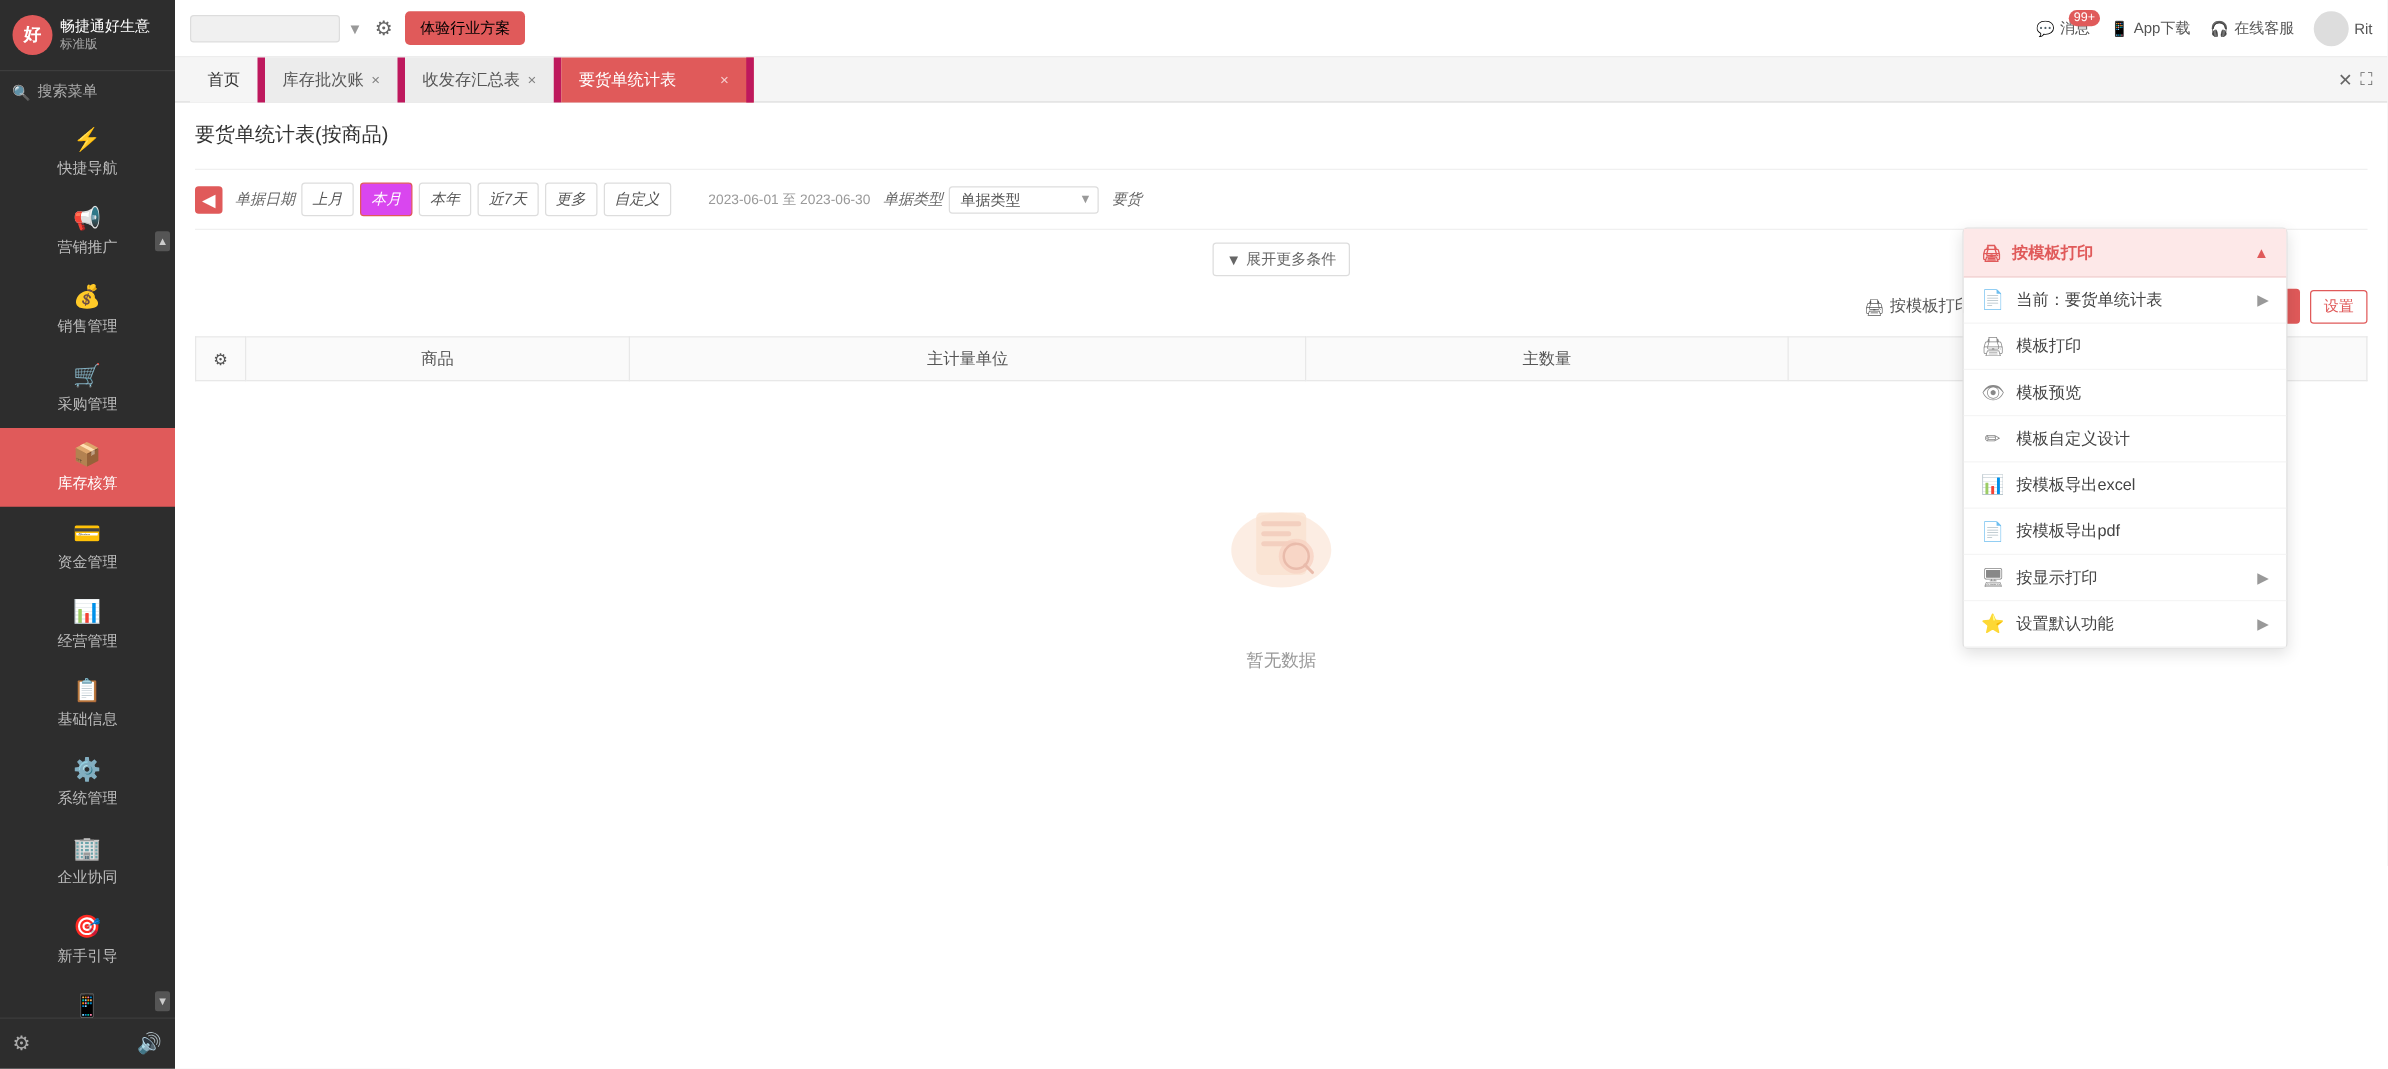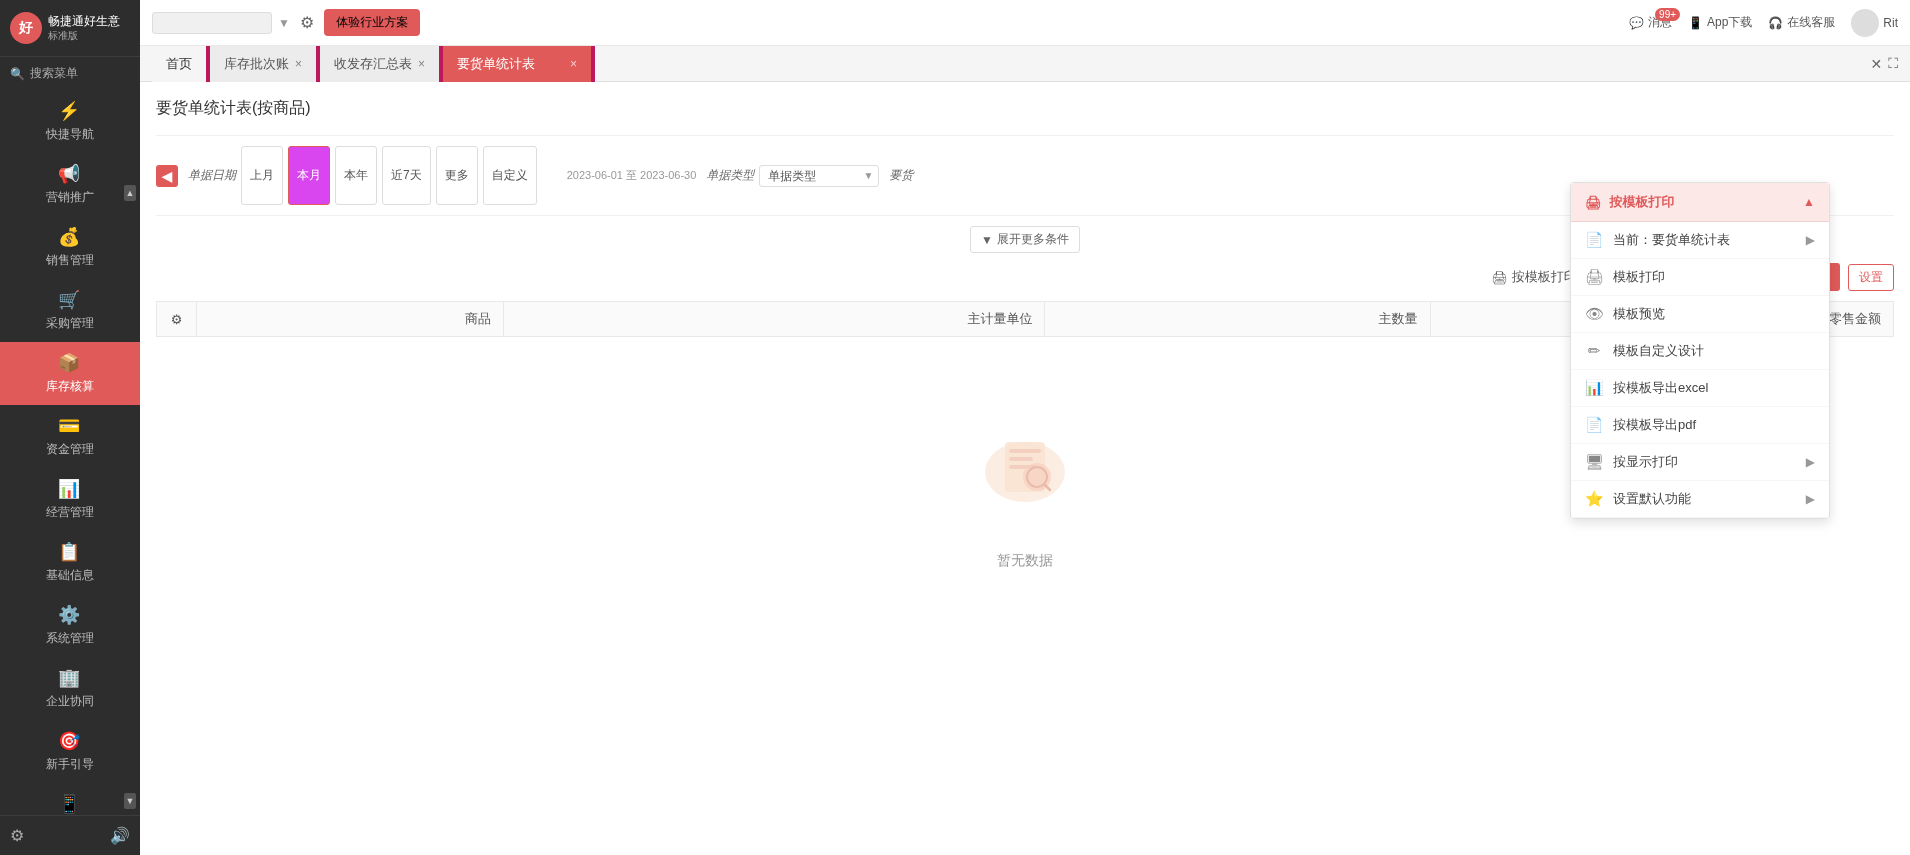--- a/index.html
+++ b/index.html
@@ -168,21 +168,21 @@
     }
     .tab {
       height: 36px;
       padding: 0 14px;
       display: flex;
       align-items: center;
       gap: 6px;
       font-size: 13px;
       color: #555;
       cursor: pointer;
-      border-right: 4px solid #be185d;
+      border-right: 6px solid #be185d;
       background: #ececec;
       white-space: nowrap;
     }
     .tab.active {
       background: #e05a5a;
       color: white;
       gap: 35px;
     }
     .tab .tab-close {
       font-size: 12px;
@@ -247,27 +247,28 @@
       font-size: 14px;
     }
     .filter-group {
       display: flex;
       align-items: center;
       gap: 5px;
       font-size: 12px;
     }
     .filter-label { color: #666; font-style: italic; }
     .date-btn {
-      padding: 20px 8px;
+      padding: 4px 8px;
       border: 1px solid #ddd;
       border-radius: 3px;
       background: #fff;
       font-size: 12px;
       cursor: pointer;
       color: #555;
+      font-style: italic;
     }
     .date-btn.active {
       background: #d946ef;
       color: white;
       border-color: #e05a5a;
     }
     .date-range {
       font-size: 11px;
       color: #999;
       margin-left: 25px;
@@ -354,21 +355,21 @@
     
     .data-table {
       width: 100%;
       border-collapse: collapse;
       font-size: 13px;
     }
     .data-table th {
       background: #fafafa;
       border: 1px solid #e8e8e8;
       padding: 8px 12px;
-      text-align: right;
+      text-align: center;
       color: #555;
       font-weight: normal;
     }
     .data-table th:first-child, .data-table td:first-child {
       width: 40px;
       text-align: center;
     }
 
     
     .empty-state {

